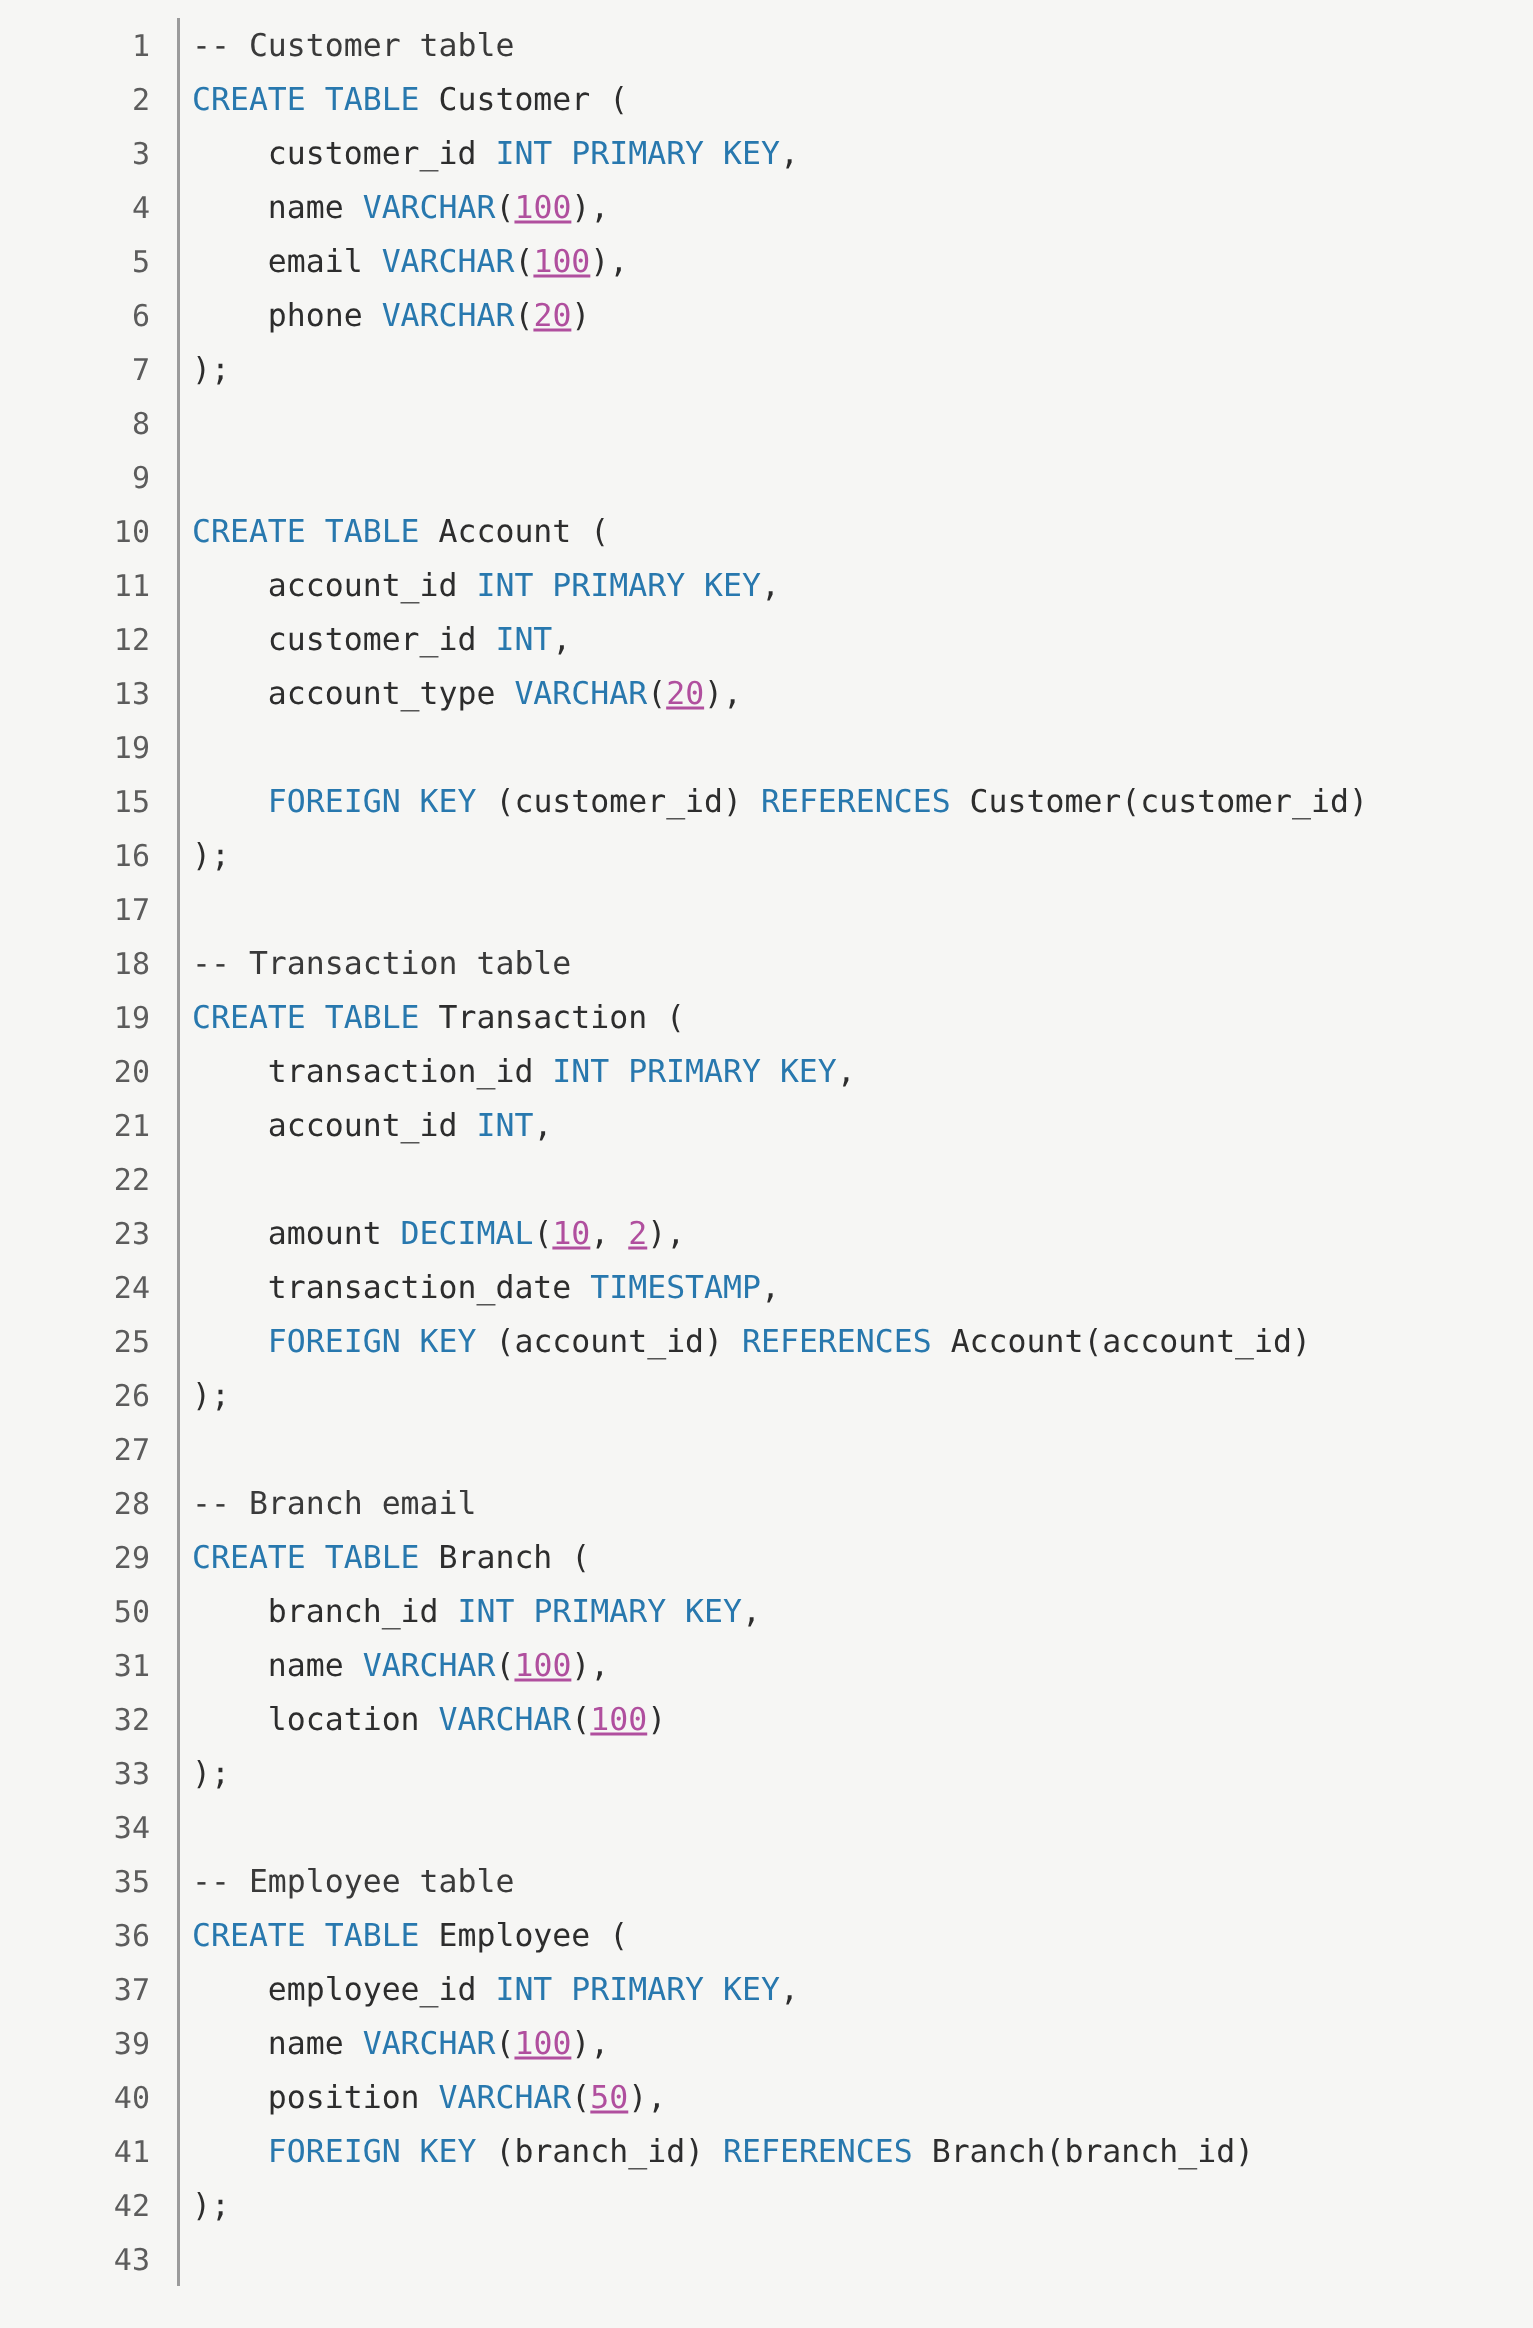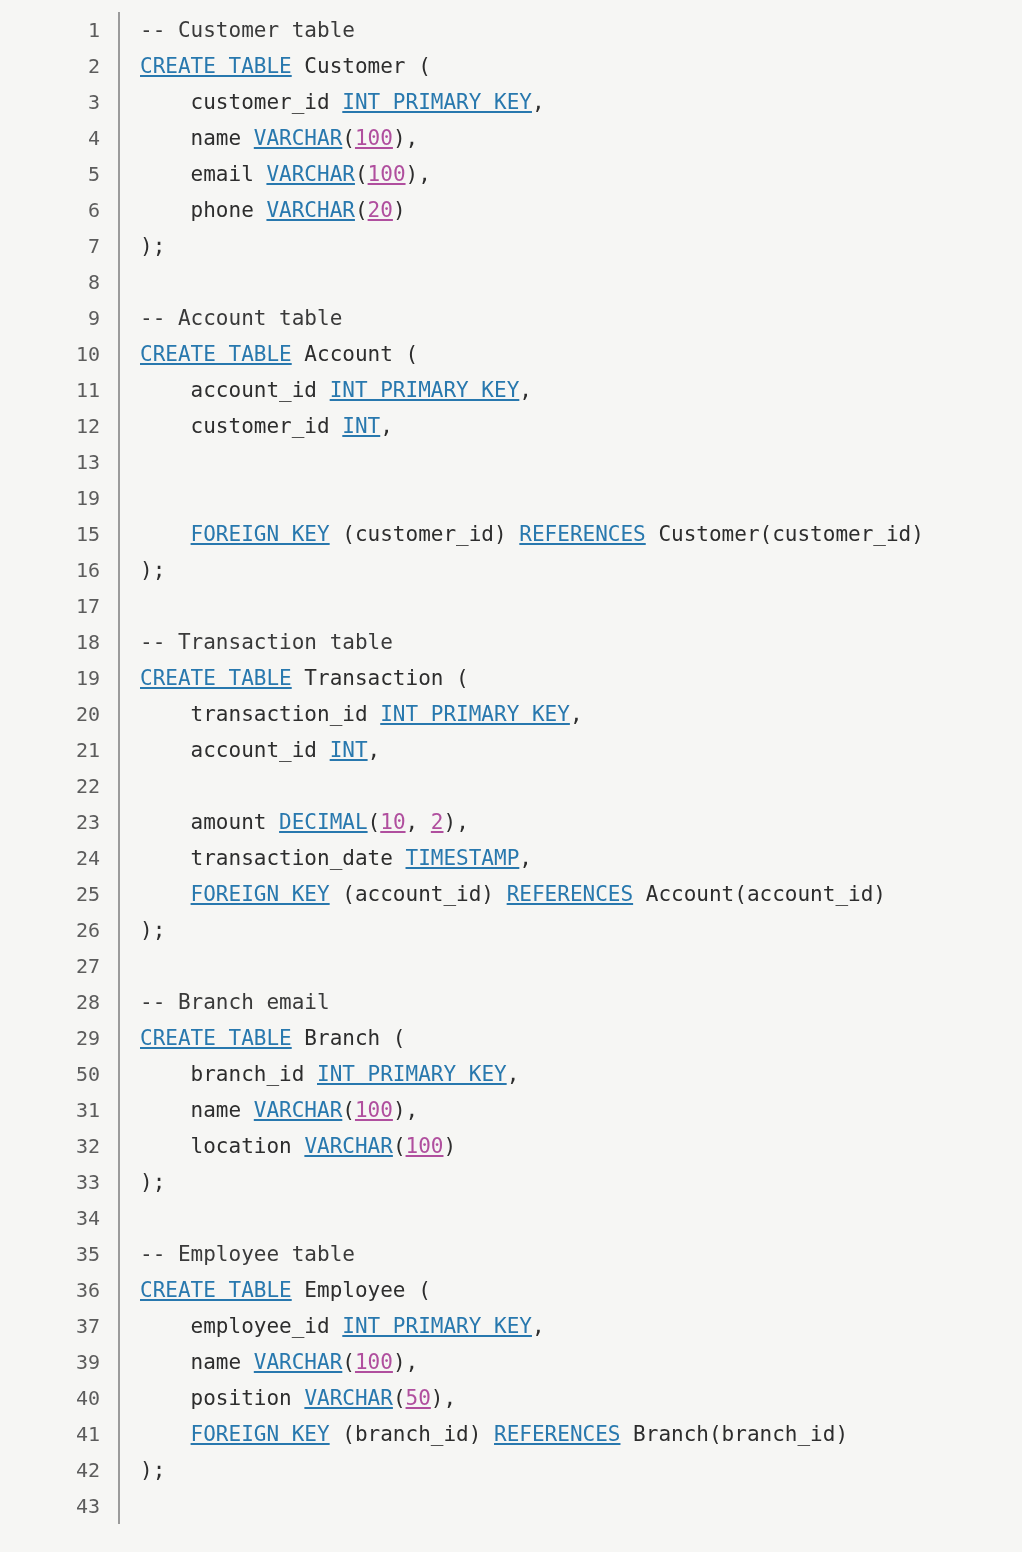--- a/index.html
+++ b/index.html
@@ -37,48 +37,48 @@
     padding-right:18px;
     box-sizing:content-box;
     text-align:right;
     font-size:20px;
     color:var(--gutter-text);
     border-right:2px solid var(--gutter-border);
     user-select:none;
   }
   .code{
     flex:1 1 auto;
-    padding-left:20px;
+    padding-left:8px;
     color:var(--plain);
     white-space:pre;
     overflow:hidden;
   }
   .tok-plain{color:var(--plain);}
   .tok-comment{color:var(--comment);}
-  .tok-keyword{color:var(--keyword);text-decoration:underline;}
+  .tok-keyword{color:var(--keyword);}
   .tok-number{color:var(--number);text-decoration:underline;}
 </style>
 </head>
 <body>
 
 <div class="code-editor">
   <div>
       <div class="line"><span class="num">1</span><span class="code"><span class="tok-comment">-- Customer table</span></span></div>
       <div class="line"><span class="num">2</span><span class="code"><span class="tok-keyword">CREATE TABLE</span><span class="tok-plain"> Customer (</span></span></div>
       <div class="line"><span class="num">3</span><span class="code"><span class="tok-plain">    customer_id </span><span class="tok-keyword">INT PRIMARY KEY</span><span class="tok-plain">,</span></span></div>
       <div class="line"><span class="num">4</span><span class="code"><span class="tok-plain">    name </span><span class="tok-keyword">VARCHAR</span><span class="tok-plain">(</span><span class="tok-number">100</span><span class="tok-plain">),</span></span></div>
       <div class="line"><span class="num">5</span><span class="code"><span class="tok-plain">    email </span><span class="tok-keyword">VARCHAR</span><span class="tok-plain">(</span><span class="tok-number">100</span><span class="tok-plain">),</span></span></div>
       <div class="line"><span class="num">6</span><span class="code"><span class="tok-plain">    phone </span><span class="tok-keyword">VARCHAR</span><span class="tok-plain">(</span><span class="tok-number">20</span><span class="tok-plain">)</span></span></div>
       <div class="line"><span class="num">7</span><span class="code"><span class="tok-plain">);</span></span></div>
       <div class="line"><span class="num">8</span><span class="code"></span></div>
-      <div class="line"><span class="num">9</span><span class="code"><span class="tok-comment">-- Account table</span></span></div>
+      <div class="line"><span class="num">9</span></div>
       <div class="line"><span class="num">10</span><span class="code"><span class="tok-keyword">CREATE TABLE</span><span class="tok-plain"> Account (</span></span></div>
       <div class="line"><span class="num">11</span><span class="code"><span class="tok-plain">    account_id </span><span class="tok-keyword">INT PRIMARY KEY</span><span class="tok-plain">,</span></span></div>
       <div class="line"><span class="num">12</span><span class="code"><span class="tok-plain">    customer_id </span><span class="tok-keyword">INT</span><span class="tok-plain">,</span></span></div>
-      <div class="line"><span class="num">13</span></div>
+      <div class="line"><span class="num">13</span><span class="code"><span class="tok-plain">    account_type </span><span class="tok-keyword">VARCHAR</span><span class="tok-plain">(</span><span class="tok-number">20</span><span class="tok-plain">),</span></span></div>
       <div class="line"><span class="num">19</span></div>
       <div class="line"><span class="num">15</span><span class="code"><span class="tok-plain">    </span><span class="tok-keyword">FOREIGN KEY</span><span class="tok-plain"> (customer_id) </span><span class="tok-keyword">REFERENCES</span><span class="tok-plain"> Customer(customer_id)</span></span></div>
       <div class="line"><span class="num">16</span><span class="code"><span class="tok-plain">);</span></span></div>
       <div class="line"><span class="num">17</span><span class="code"></span></div>
       <div class="line"><span class="num">18</span><span class="code"><span class="tok-comment">-- Transaction table</span></span></div>
       <div class="line"><span class="num">19</span><span class="code"><span class="tok-keyword">CREATE TABLE</span><span class="tok-plain"> Transaction (</span></span></div>
       <div class="line"><span class="num">20</span><span class="code"><span class="tok-plain">    transaction_id </span><span class="tok-keyword">INT PRIMARY KEY</span><span class="tok-plain">,</span></span></div>
       <div class="line"><span class="num">21</span><span class="code"><span class="tok-plain">    account_id </span><span class="tok-keyword">INT</span><span class="tok-plain">,</span></span></div>
       <div class="line"><span class="num">22</span></div>
       <div class="line"><span class="num">23</span><span class="code"><span class="tok-plain">    amount </span><span class="tok-keyword">DECIMAL</span><span class="tok-plain">(</span><span class="tok-number">10</span><span class="tok-plain">, </span><span class="tok-number">2</span><span class="tok-plain">),</span></span></div>

